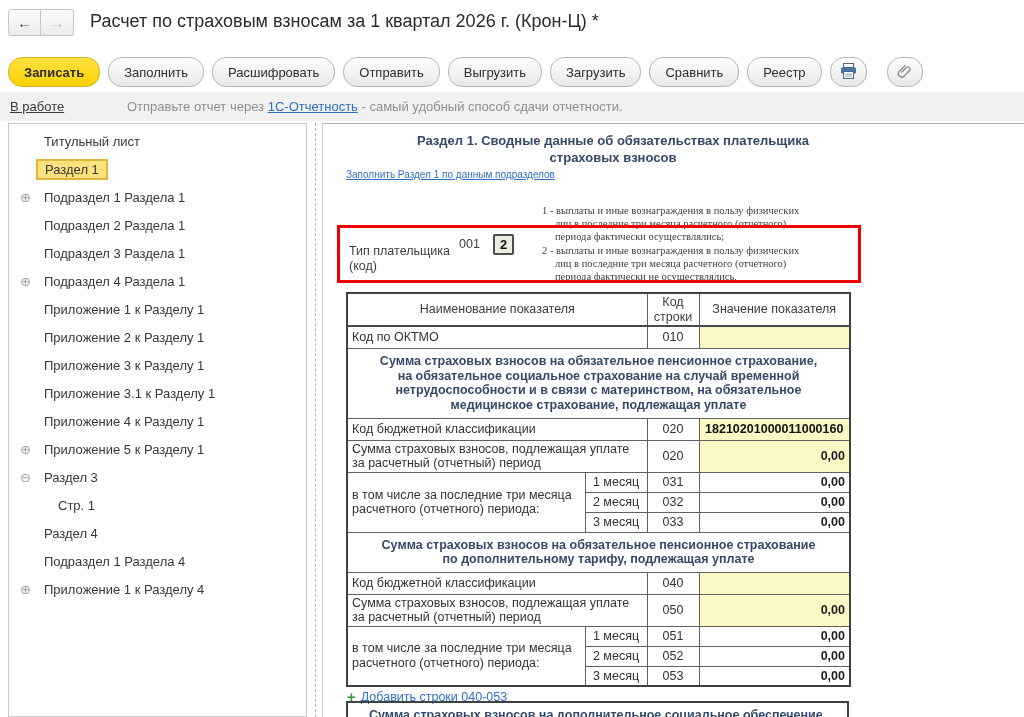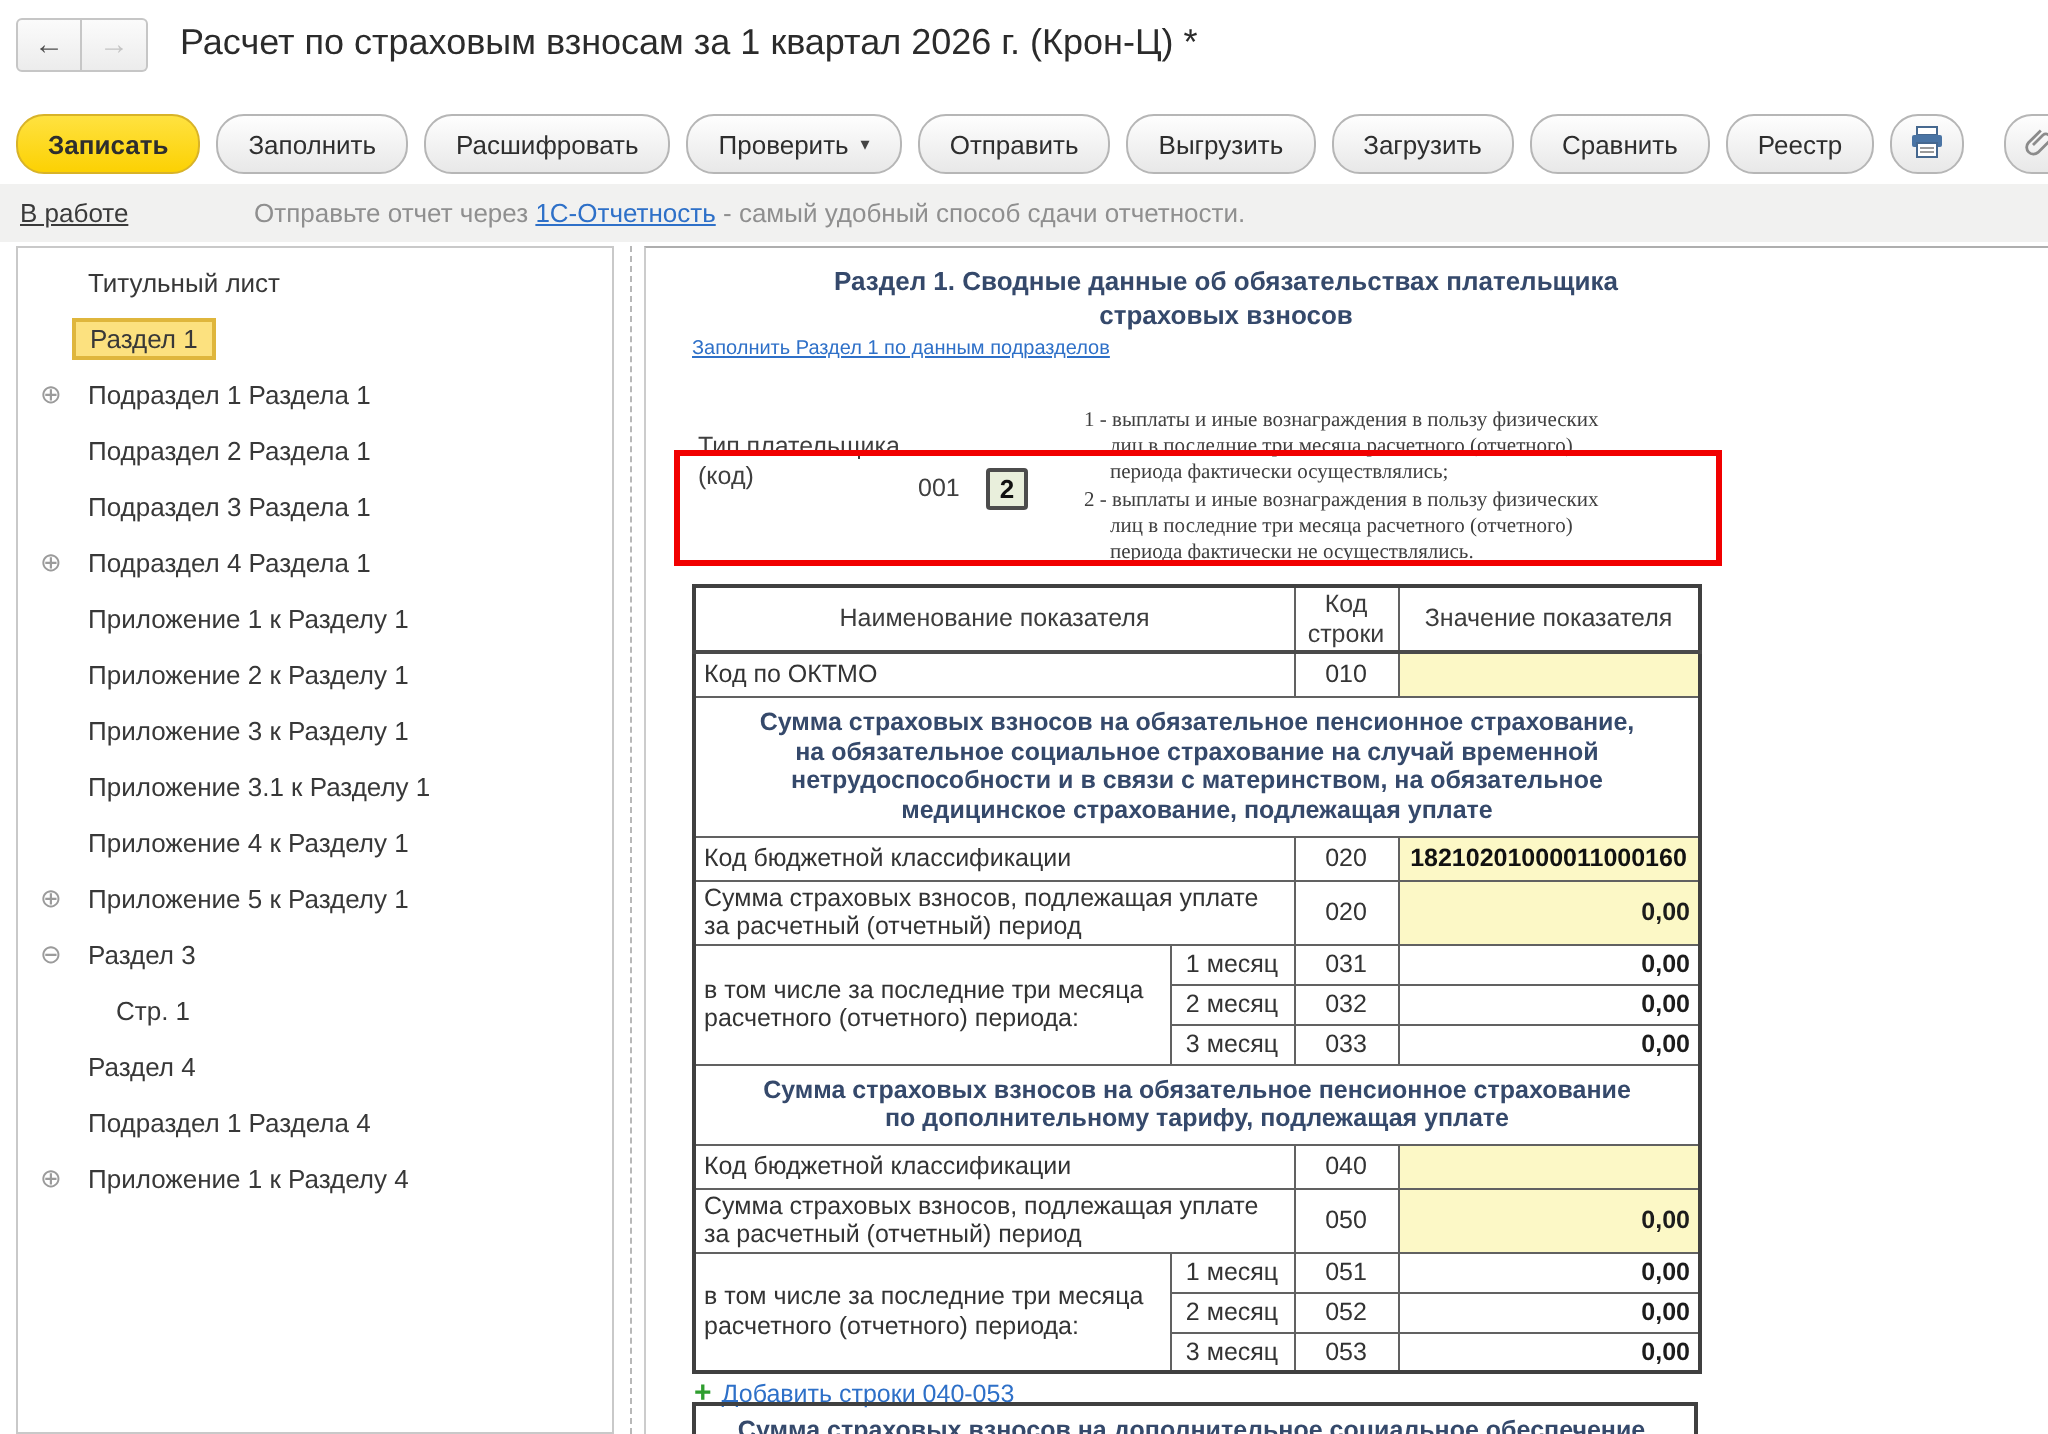--- a/index.html
+++ b/index.html
@@ -50,21 +50,21 @@
   .active-chip { background:#fce17f; border:2px solid #dfb63c; padding:1px 7px; margin-left:-8px; }
 
   
   .sec-title { position:absolute; left:40px; top:9px; width:500px; text-align:center;
     font-weight:bold; font-size:13px; line-height:16.5px; color:#35496b; white-space:pre-line; }
   .fill-link { position:absolute; left:23px; top:45px; font-size:10px; color:#2e70c8;
     text-decoration:underline; }
   .hint { position:absolute; left:219px; top:80px; width:300px; font-size:10.5px;
     line-height:13.2px; color:#3f3f3f;font-family:Liberation Serif, serif; }
   .hint p { text-indent:-13px; padding-left:13px; white-space:pre-line; }
-  .payer-label { position:absolute; left:26px; top:92px; font-size:12.5px; line-height:15px;
+  .payer-label { position:absolute; left:26px; top:120px; font-size:12.5px; line-height:15px;
     color:#3f3f3f; white-space:pre-line; }
   .payer-code { position:absolute; left:136px; top:113px; font-size:12.5px; color:#3f3f3f; }
   .payer-box { position:absolute; left:170px; top:110px; width:21px; height:21px;
     border:2px solid #4c4c4c; border-radius:2px; background:#e9efdc; font-size:13px; font-weight:bold;
     color:#111; display:flex; align-items:center; justify-content:center; }
   .red-annotation { position:absolute; left:14px; top:101px; width:524px; height:58px;
     border:3px solid #f10000; z-index:5; pointer-events:none; }
 
   
   table.form { position:absolute; left:23px; top:168px; width:503px; border-collapse:collapse;
@@ -105,24 +105,20 @@
     <div class="navbtn fwd">
       <span>→</span>
     </div>
   </div>
   <div class="wintitle">Расчет по страховым взносам за 1 квартал 2026 г. (Крон-Ц) *</div>
 
   <div class="toolbar">
     <div class="btn save">Записать</div>
     <div class="btn">Заполнить</div>
     <div class="btn">Расшифровать</div>
-    <div class="btn">
-      <span>Проверить</span>
-      <span class="caret">▾</span>
-    </div>
     <div class="btn">Отправить</div>
     <div class="btn">Выгрузить</div>
     <div class="btn">Загрузить</div>
     <div class="btn">Сравнить</div>
     <div class="btn">Реестр</div>
     <div class="btn iconbtn">
       <span>
         <svg width="17" height="16" viewBox="0 0 17 16">
           <rect x="3.5" y="0.5" width="10" height="4" fill="#ffffff" stroke="#46688f"></rect>
           <rect x="1" y="4.5" width="15" height="6" rx="1" fill="#4a74a4"></rect>

